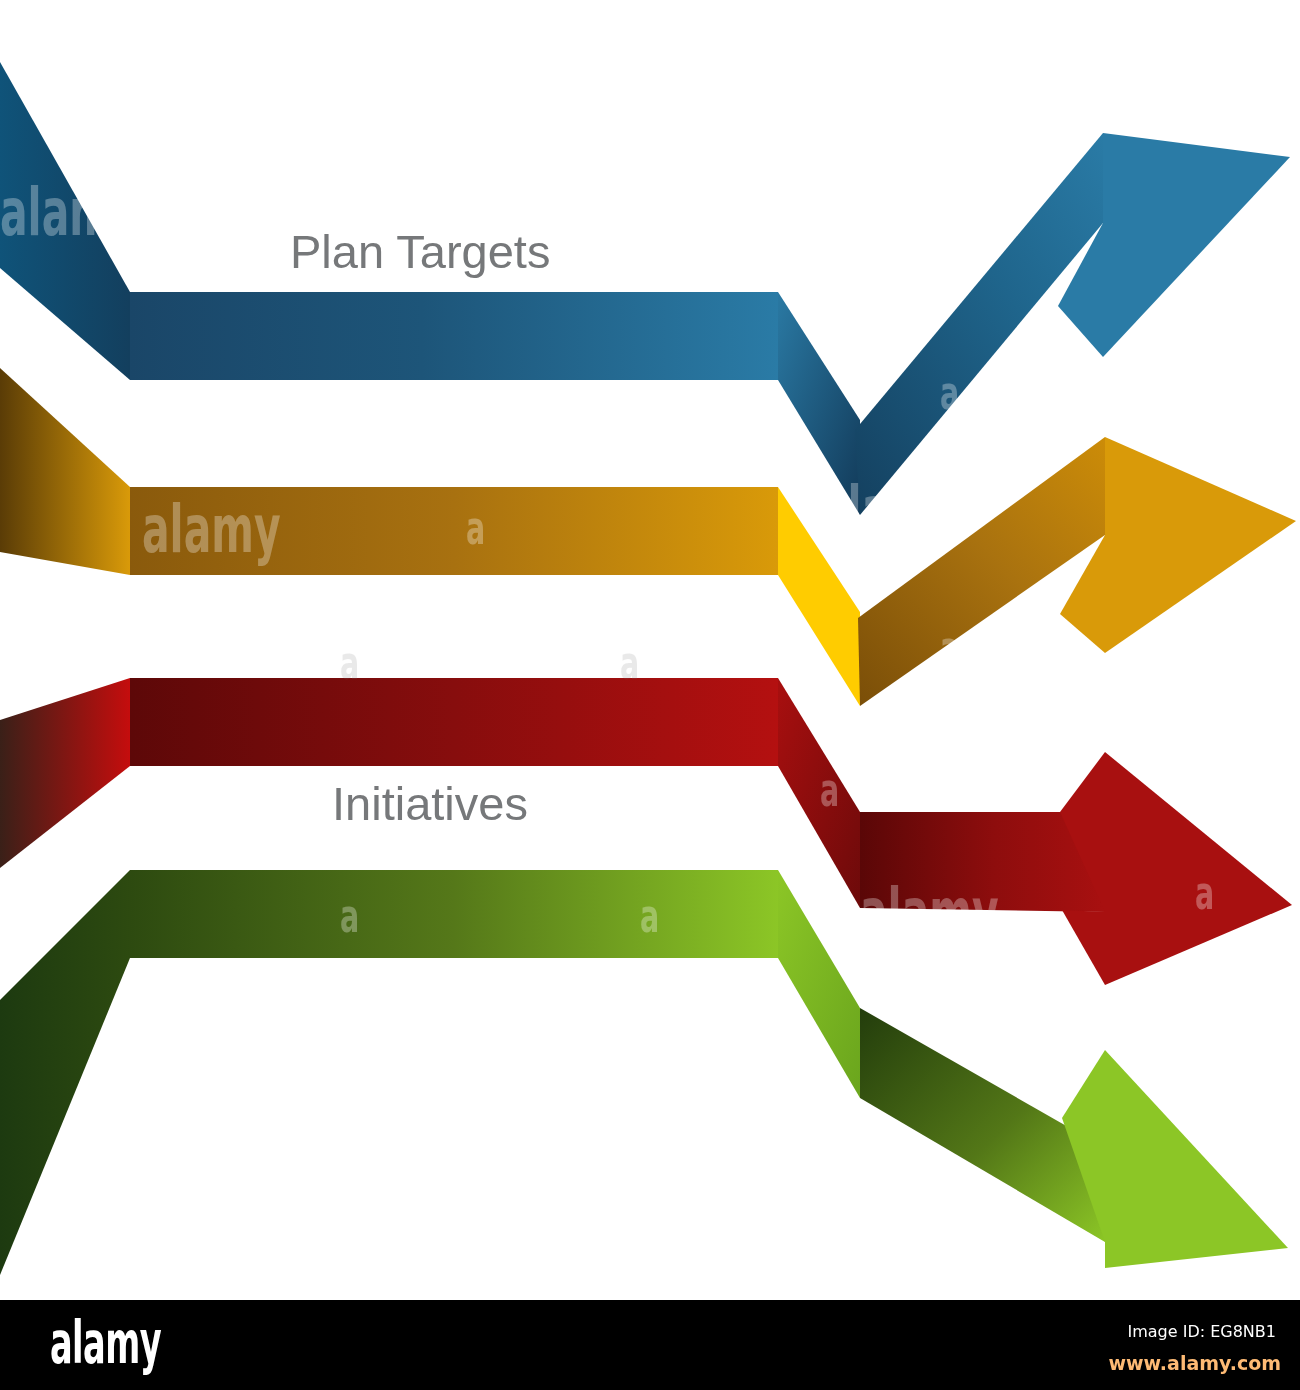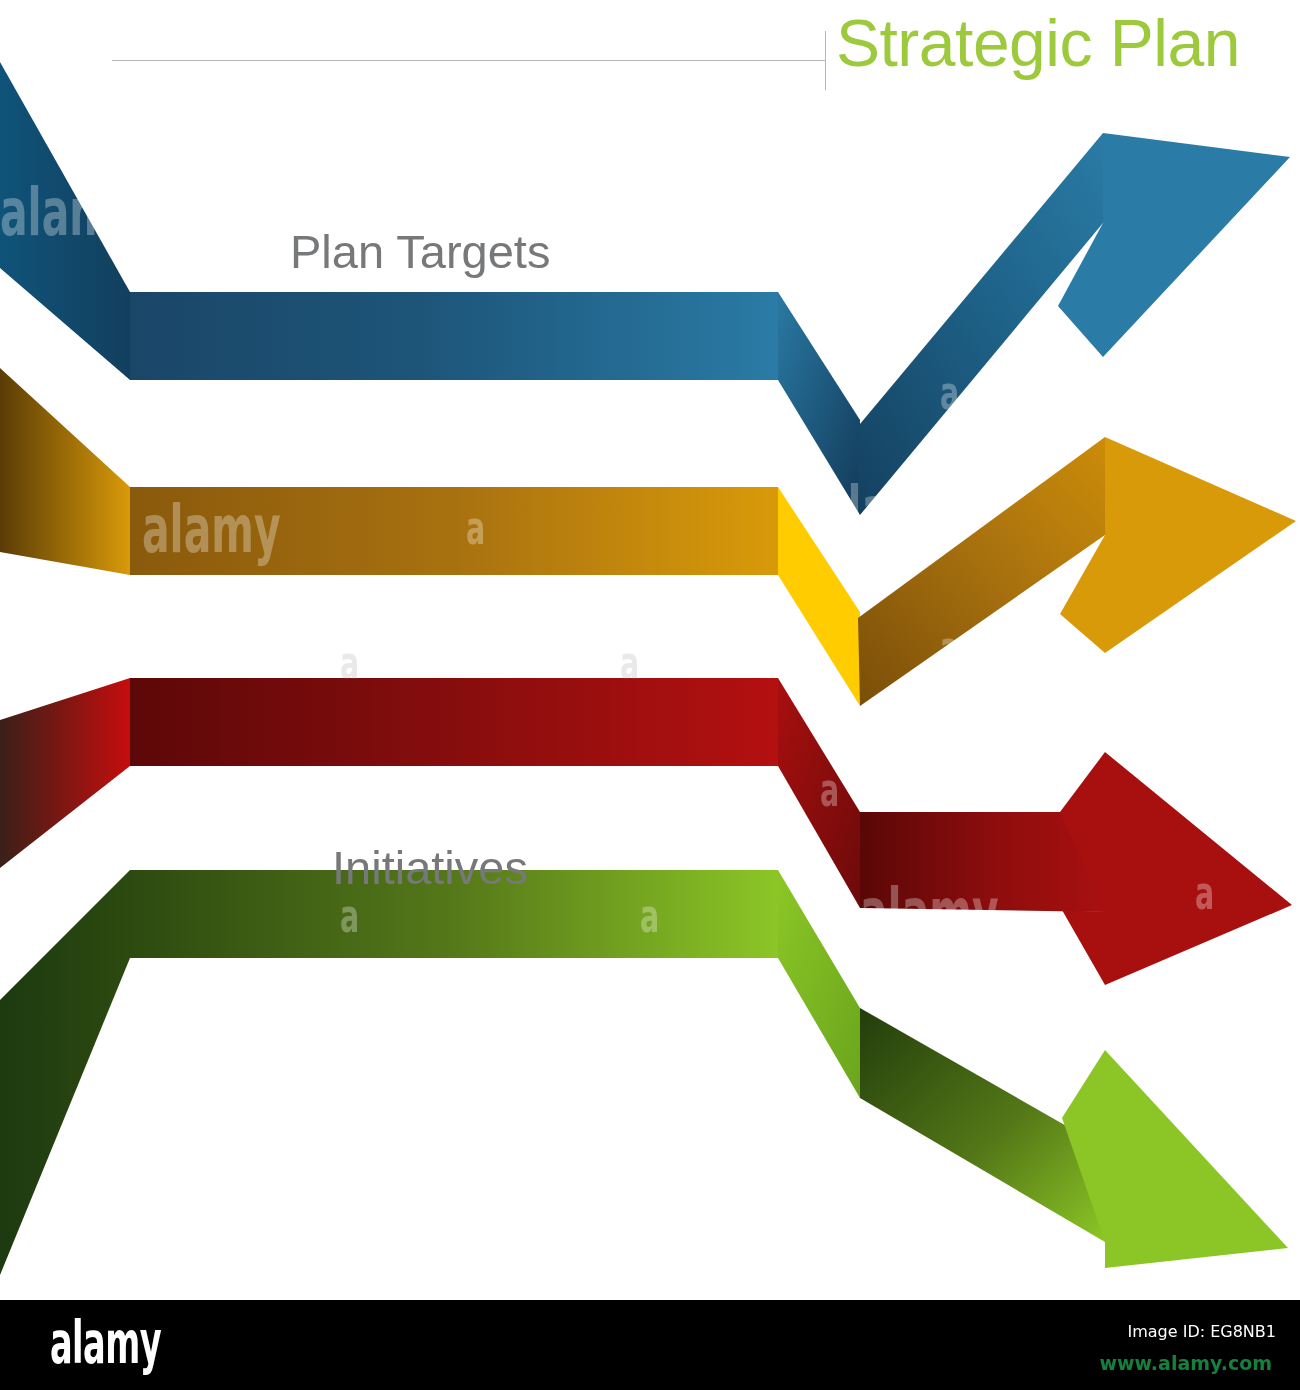--- a/index.html
+++ b/index.html
@@ -64,21 +64,21 @@
     font-size: 47px;
     font-weight: 400;
     color: #76787a;
     white-space: nowrap;
     line-height: 1;
     letter-spacing: 0px;
   }
   .lbl-main     { left: 290px;  top: 228px; }
   .lbl-final    { left: 268px;  top: 428px; }
   .lbl-overall  { left: 202px;  top: 618px; }
-  .lbl-init     { left: 332px;  top: 844px; }
+  .lbl-init     { left: 332px;  top: 780px; }
 
   .wm {
     position: absolute;
     font-family: "DejaVu Sans", sans-serif;
     font-weight: 700;
     color: rgba(255,255,255,0.30);
     pointer-events: none;
     line-height: 1;
     transform: scaleX(0.62);
     transform-origin: left top;
@@ -112,26 +112,26 @@
     right: 24px;
     top: 22px;
     font-family: "DejaVu Sans", sans-serif;
     font-size: 16px;
     color: #ffffff;
     text-align: left;
     white-space: nowrap;
   }
   .footer-url {
     position: absolute;
-    right: 28px;
+    right: 19px;
     top: 52px;
     font-family: "DejaVu Sans", sans-serif;
     font-size: 19px;
     font-weight: 700;
-    color: #15803d;
+    color: #fdba74;
     text-align: right;
     white-space: nowrap;
   }
 </style>
 </head>
 <body>
 
 <div class="page">
 
   <svg class="canvas" viewBox="0 0 1300 1300" preserveAspectRatio="none">
@@ -261,25 +261,20 @@
   <div class="wm wm-dark" style="left:466px; top:505px; font-size:46px;">a</div>
   <div class="wm wm-dark" style="left:940px; top:370px; font-size:46px;">a</div>
   <div class="wm wm-dark" style="left:940px; top:625px; font-size:46px;">a</div>
   <div class="wm wm-dark" style="left:820px; top:767px; font-size:46px;">a</div>
   <div class="wm wm-dark" style="left:340px; top:893px; font-size:46px;">a</div>
   <div class="wm wm-dark" style="left:640px; top:893px; font-size:46px;">a</div>
   <div class="wm wm-light" style="left:340px; top:640px; font-size:46px;">a</div>
   <div class="wm wm-light" style="left:620px; top:640px; font-size:46px;">a</div>
   <div class="wm wm-dark" style="left:1195px; top:870px; font-size:46px;">a</div>
 
-  <div class="header">
-    <div class="rule-h"></div>
-    <div class="rule-v"></div>
-    <div class="title">Strategic Plan</div>
-  </div>
 
   <div class="label lbl-main">Plan Targets</div>
   <div class="label lbl-init">Initiatives</div>
 
   <div class="footer">
     <div class="footer-logo">alamy</div>
     <div class="footer-id">Image ID: EG8NB1</div>
     <div class="footer-url">www.alamy.com</div>
   </div>
 

